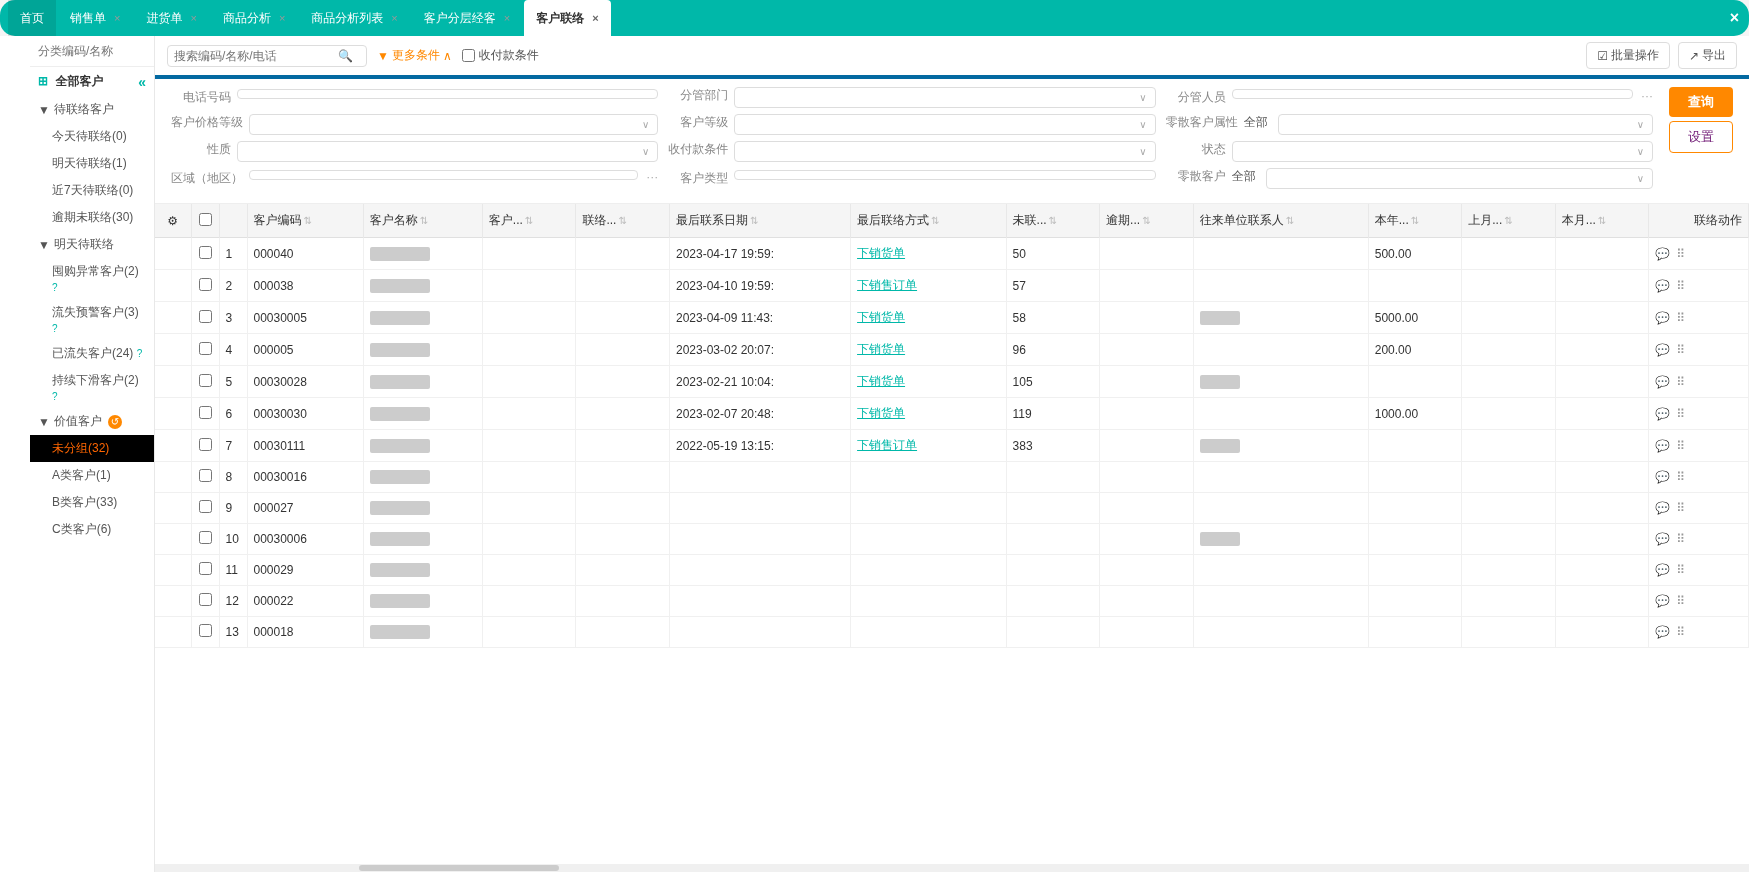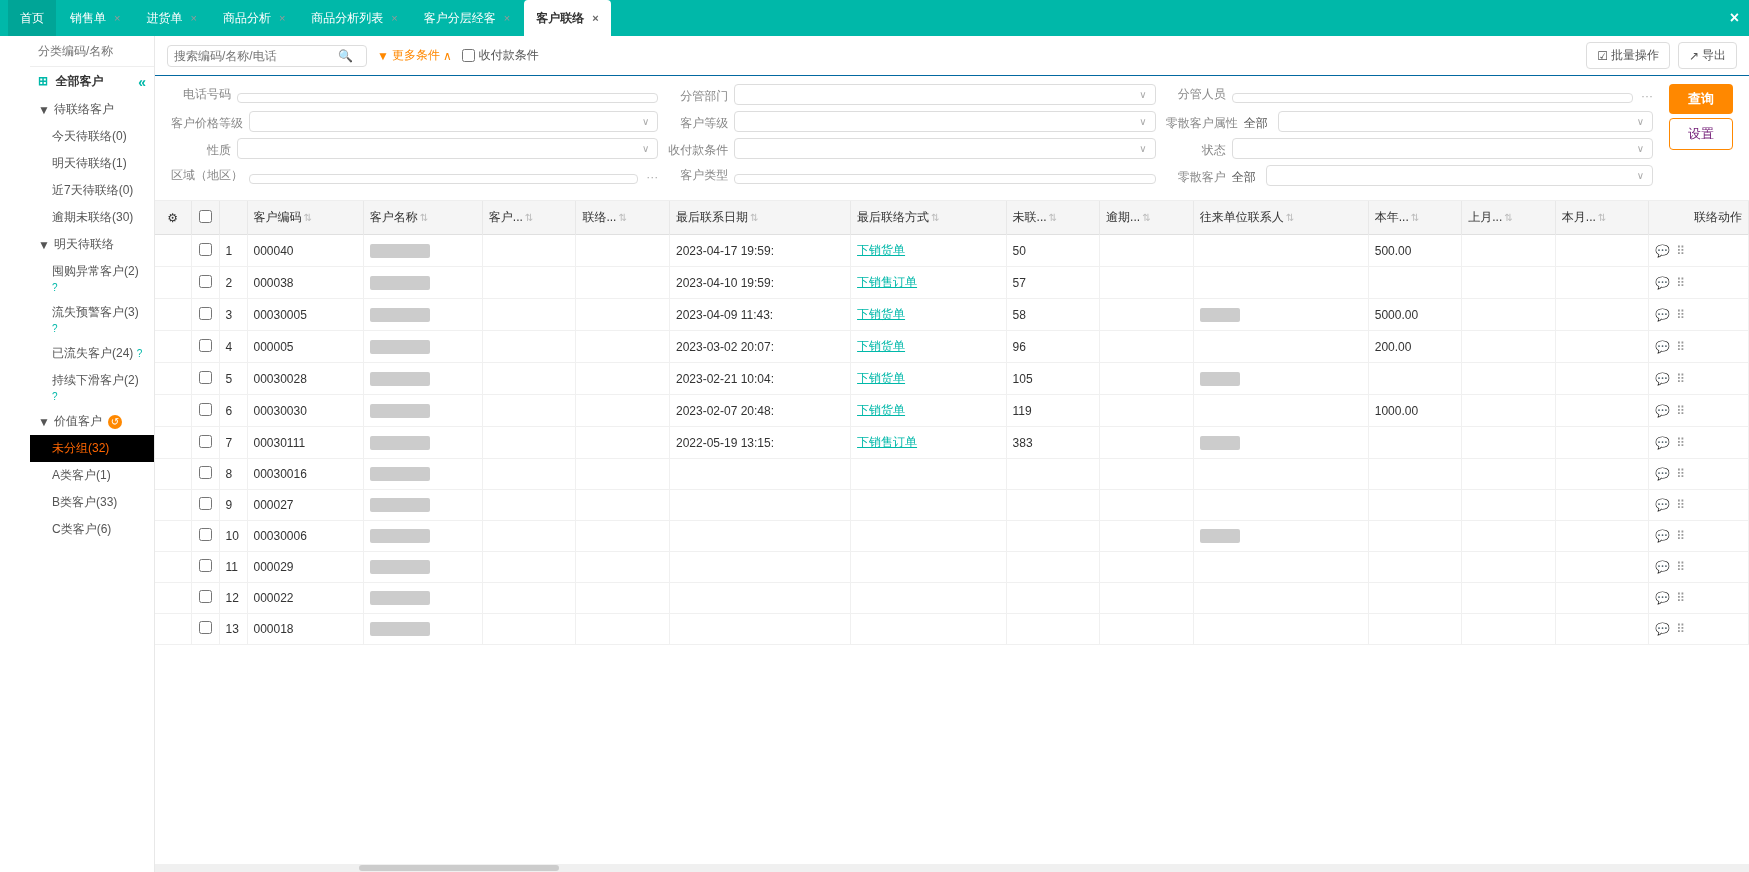--- a/index.html
+++ b/index.html
@@ -7,20 +7,21 @@
 
     
     .top-nav {
       background: #00b8a9;
       height: 36px;
       display: flex;
       align-items: center;
       padding: 0 8px;
       gap: 2px;
       position: relative;
+      border-radius: 15px;
     }
     .nav-tab {
       height: 36px;
       padding: 0 12px;
       display: flex;
       align-items: center;
       color: #fff;
       cursor: pointer;
       font-size: 13px;
       white-space: nowrap;
@@ -100,21 +101,21 @@
       overflow: hidden;
     }
 
     
     .filter-bar {
       background: #fff;
       padding: 6px 12px;
       display: flex;
       align-items: center;
       gap: 10px;
-      border-bottom: 1px solid #0369a1;
+      border-bottom: 4px solid #0369a1;
     }
     .filter-search {
       display: flex;
       align-items: center;
       border: 1px solid #ddd;
       border-radius: 4px;
       padding: 3px 6px;
       gap: 4px;
       width: 200px;
     }
@@ -164,21 +165,21 @@
       border-bottom: 1px solid #eee;
     }
     .adv-filter-row {
       display: flex;
       align-items: center;
       gap: 10px;
       margin-bottom: 6px;
     }
     .adv-filter-cell {
       display: flex;
-      align-items: flex-end;
+      align-items: flex-start;
       gap: 6px;
       flex: 1;
     }
     .adv-filter-label { color: #888; white-space: nowrap; min-width: 60px; text-align: right; }
     .adv-filter-input {
       flex: 1;
       border: 1px solid #ddd;
       border-radius: 4px;
       padding: 4px 8px;
       font-size: 12px;

